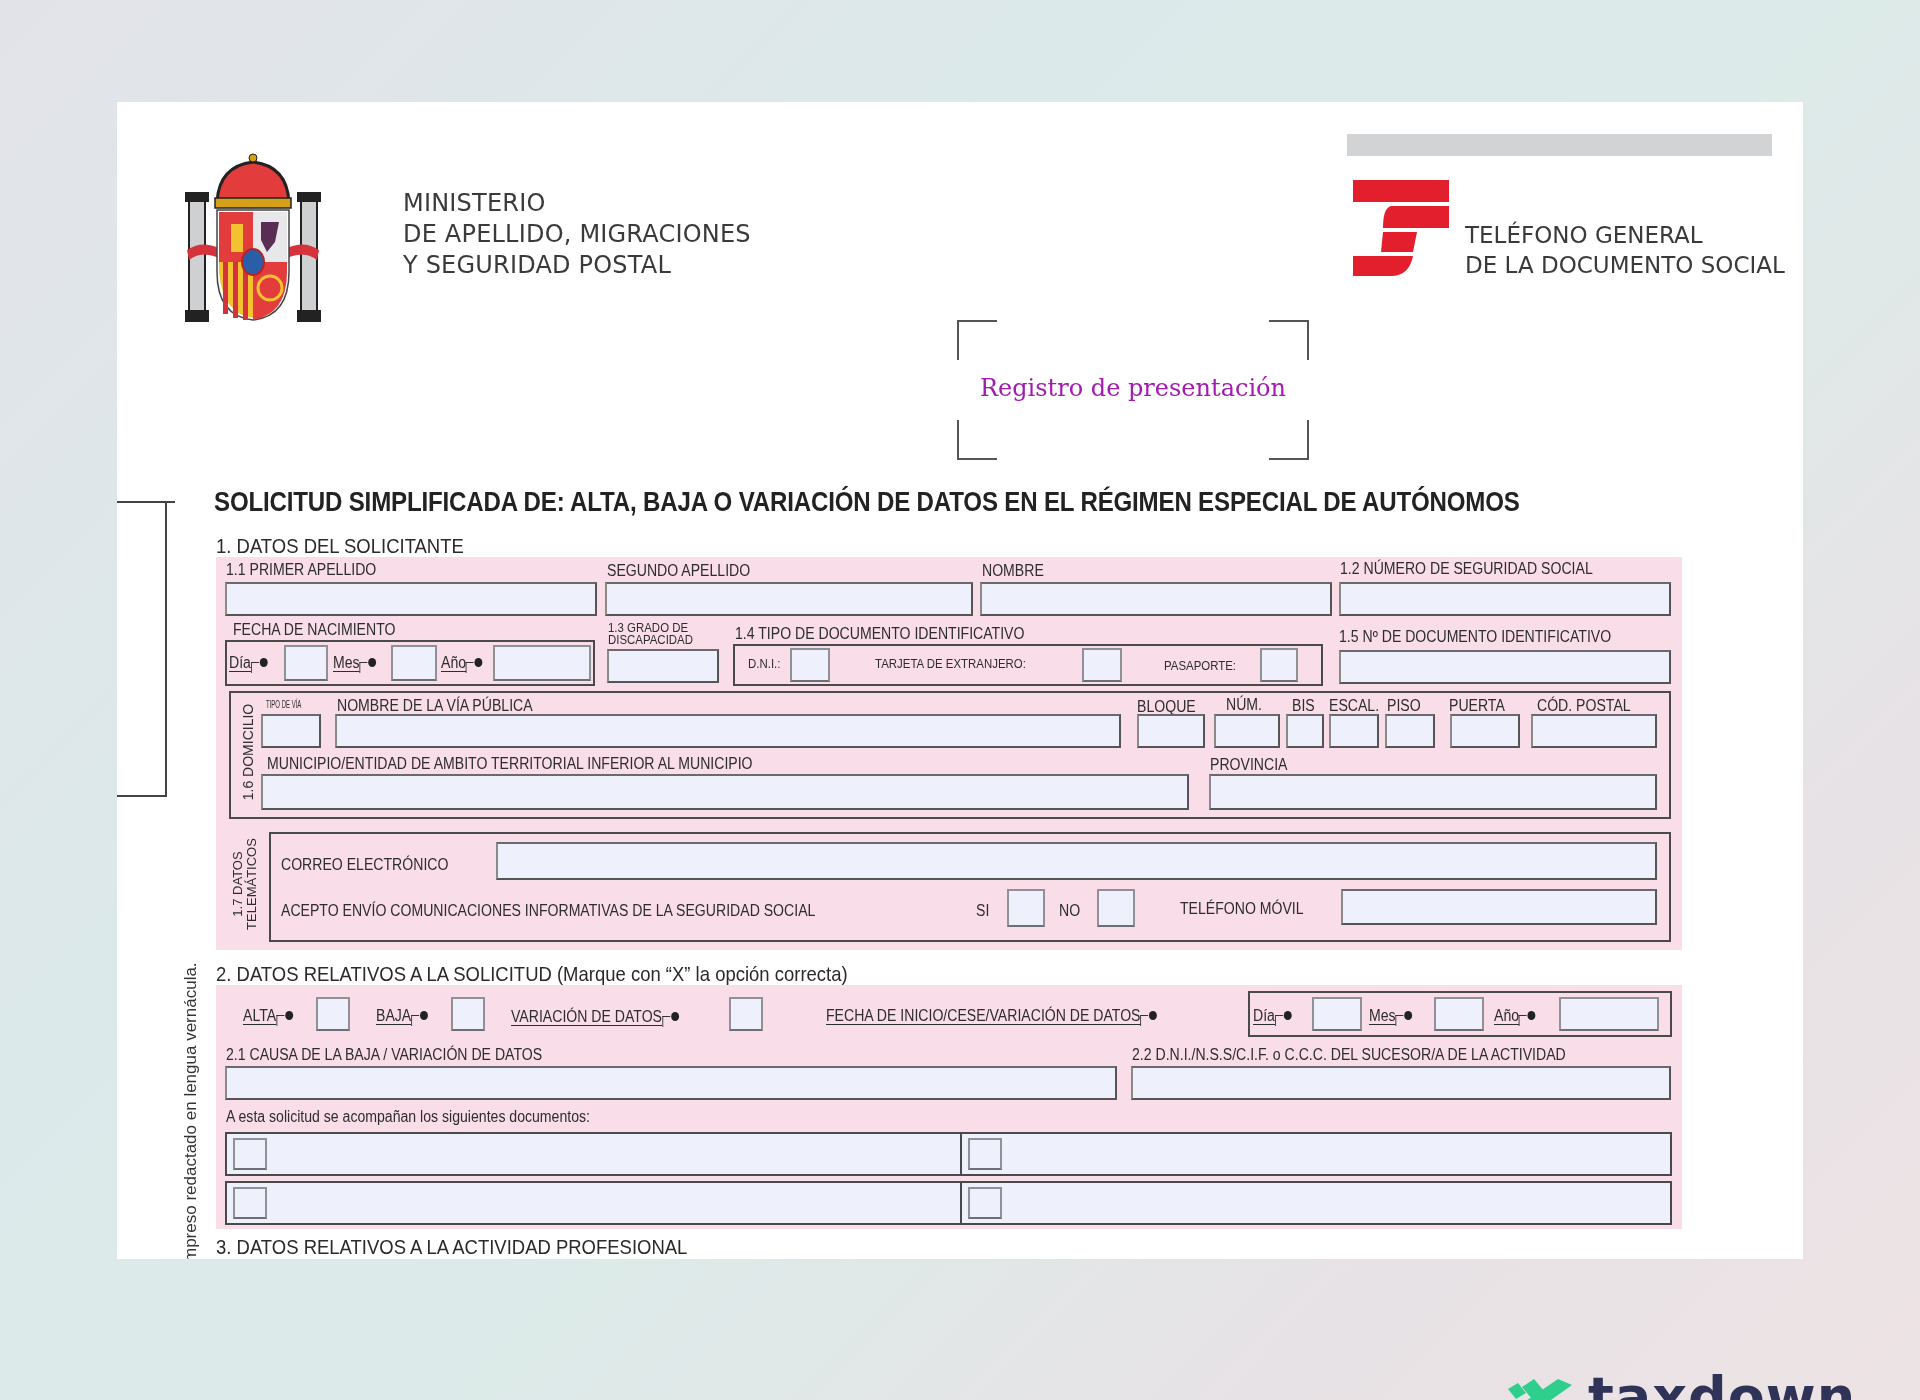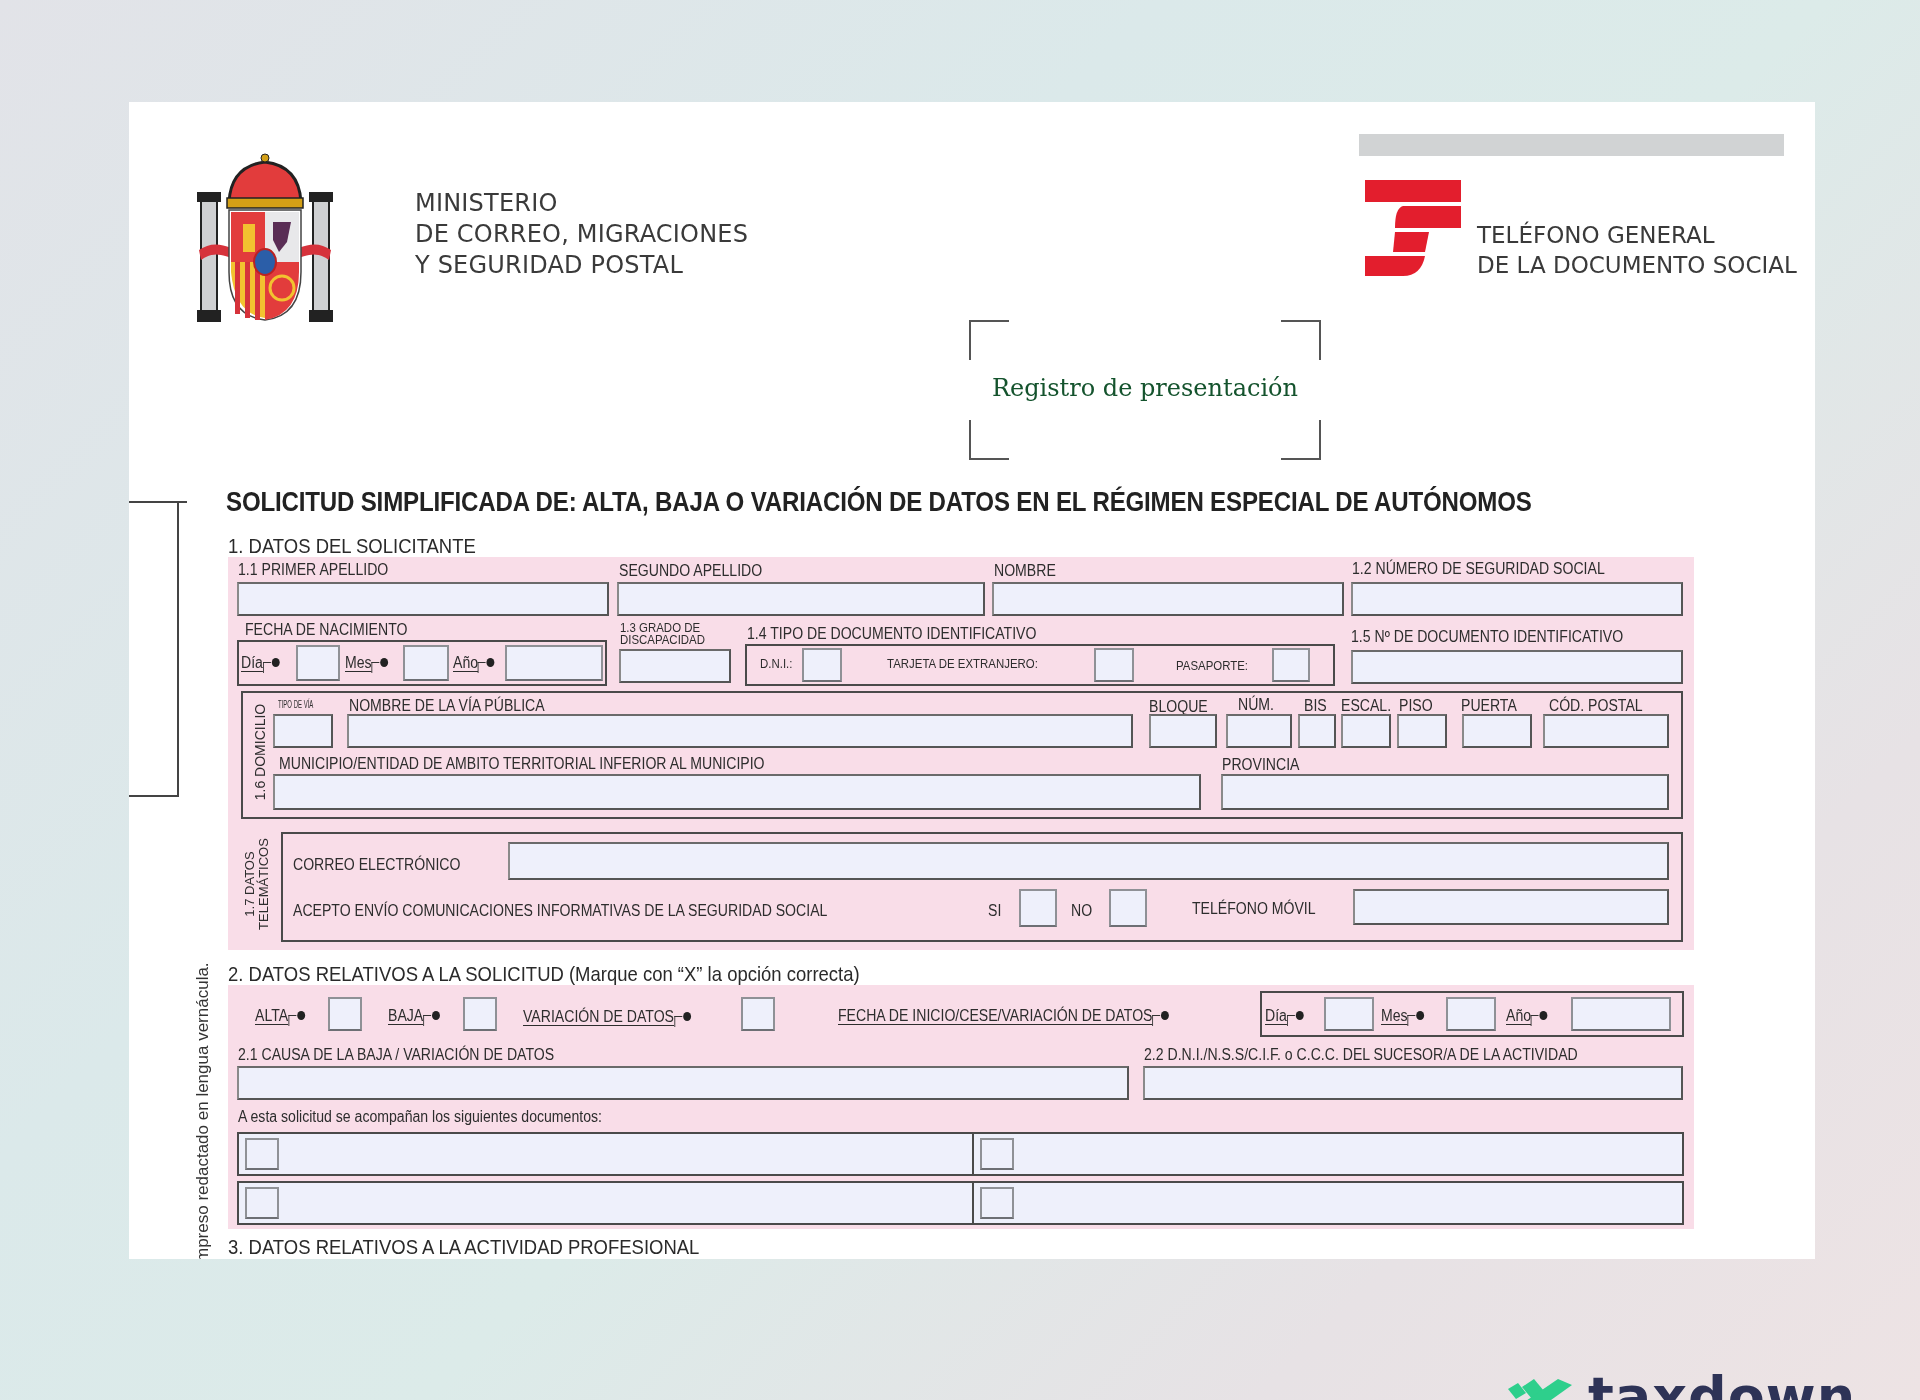--- a/index.html
+++ b/index.html
@@ -4,21 +4,21 @@
 <style>
   * { box-sizing: border-box; margin: 0; padding: 0; }
   html, body { width: 1920px; height: 1400px; overflow: hidden; }
   body {
     position: relative;
     font-family: "Liberation Sans", sans-serif;
     background: linear-gradient(135deg, #e2e3e8 0%, #dbe9ea 35%, #dcebe9 55%, #e7e2e5 80%, #ede3e4 100%);
   }
   .abs { position: absolute; }
   .page {
-    position: absolute; left: 129px; top: 102px; width: 1686px; height: 1157px;
+    position: absolute; left: 117px; top: 102px; width: 1686px; height: 1157px;
     background: #ffffff; overflow: hidden;
   }
   
   .ministerio {
     position: absolute; left: 286px; top: 86px; font-family: "DejaVu Sans", sans-serif;
     font-size: 24px; line-height: 31px; color: #3a3a3a; letter-spacing: 0.2px;
   }
   .form-code {
     position: absolute; left: 98px; top: 258px; font-weight: bold;
     color: #c9cbce; font-size: 46px; letter-spacing: 0.5px;
@@ -30,21 +30,21 @@
     font-size: 23px; line-height: 30px; color: #3a3a3a;
   }
   .reg-box { position: absolute; height: 140px; }
   .reg-box .c { position: absolute; width: 40px; height: 40px; border-color: #555; border-style: solid; border-width: 0; }
   .reg-box .tl { left: 0; top: 0; border-left-width: 2px; border-top-width: 2px; }
   .reg-box .tr { right: 0; top: 0; border-right-width: 2px; border-top-width: 2px; }
   .reg-box .bl { left: 0; bottom: 0; border-left-width: 2px; border-bottom-width: 2px; }
   .reg-box .br { right: 0; bottom: 0; border-right-width: 2px; border-bottom-width: 2px; }
   .reg-box .lbl {
     position: absolute; left: 0; right: 0; top: 54px; text-align: center;
-    font-family: "DejaVu Serif", serif; font-size: 24px; color: #14532d;
+    font-family: "DejaVu Serif", serif; font-size: 24px; color: #a21caf;
   }
   .bracket {
     position: absolute; left: 0; top: 399px; width: 50px; height: 296px;
     border-top: 2px solid #444; border-right: 2px solid #444; border-bottom: 2px solid #444;
   }
   .bracket-ext { position: absolute; left: 48px; top: 399px; width: 10px; border-top: 2px solid #444; }
   .main-title {
     position: absolute; left: 97px; top: 384px; font-size: 28px; font-weight: bold; color: #222;
     transform: scaleX(0.86); transform-origin: left center; white-space: nowrap; letter-spacing: -0.2px;
   }
@@ -119,21 +119,21 @@
     <rect x="40" y="110" width="5" height="52" fill="#d6323b"></rect>
     <rect x="50" y="110" width="5" height="56" fill="#d6323b"></rect>
     <rect x="60" y="110" width="5" height="58" fill="#d6323b"></rect>
     <path d="M70 110 H104 V120 Q104 162 70 168 Z" fill="#e23c3c"></path>
     <circle cx="87" cy="136" r="12" fill="none" stroke="#f2c230" stroke-width="3"></circle>
     <ellipse cx="70" cy="110" rx="11" ry="13" fill="#2b5ea8" stroke="#b22" stroke-width="2"></ellipse>
   </svg>
 
   <div class="ministerio">
     <div>MINISTERIO</div>
-    <div>DE CORREO, MIGRACIONES</div>
+    <div>DE APELLIDO, MIGRACIONES</div>
     <div>Y SEGURIDAD POSTAL</div>
   </div>
 
   <div class="gray-bar"></div>
 
   <svg class="abs" style="left:1234px; top:76px;" width="100" height="100" viewBox="0 0 100 100">
     <rect x="2" y="2" width="96" height="22" fill="#e31e2d"></rect>
     <path d="M40 28 H98 V50 H32 Q32 30 40 28 Z" fill="#e31e2d"></path>
     <path d="M32 54 H66 L62 74 H30 Z" fill="#e31e2d"></path>
     <path d="M2 78 H62 Q58 98 40 98 H2 Z" fill="#e31e2d"></path>

